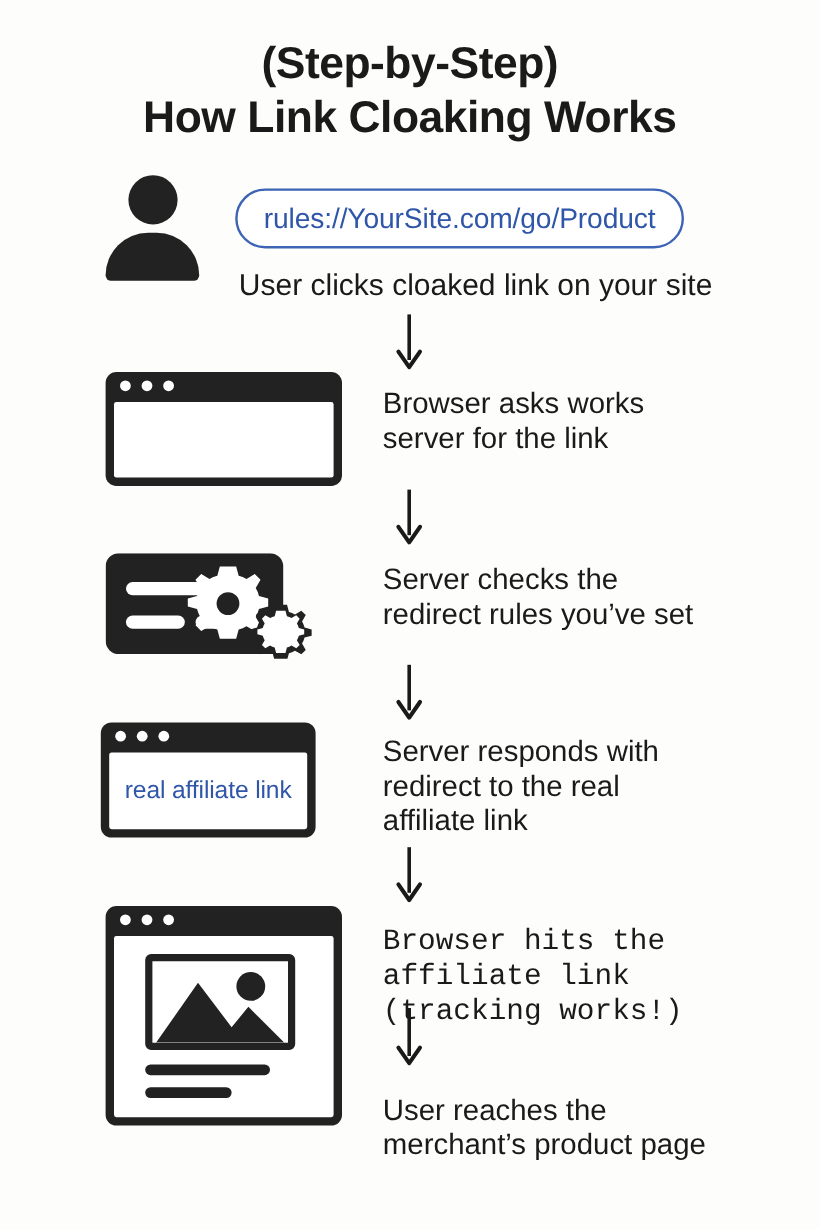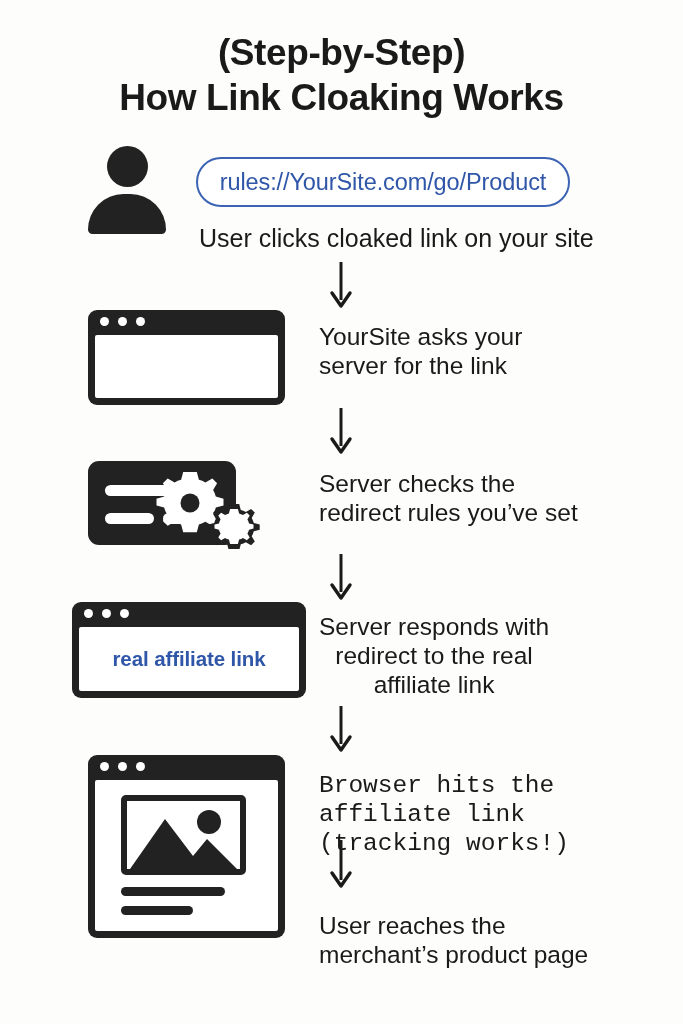--- a/index.html
+++ b/index.html
@@ -159,25 +159,24 @@
     left: 88px;
     top: 461px;
     width: 176px;
     height: 88px;
   }
   .server svg { display: block; }
 
   
   .win-4 {
     position: absolute;
-    left: 72px;
+    left: 84px;
     top: 602px;
-    width: 234px;
+    width: 179px;
     height: 96px;
-    font-weight: bold;
   }
   .affiliate-text {
     font-size: 20.5px;
     color: #2f56a8;
     letter-spacing: -0.1px;
   }
 
   
   .win-5 {
     position: absolute;
@@ -208,21 +207,21 @@
     height: 9px;
     border-radius: 5px;
     background: #222222;
   }
   .pp-line-1 { left: 26px; top: 107px; width: 104px; }
   .pp-line-2 { left: 26px; top: 126px; width: 72px; }
 
   
   .t2 { top: 322px; }
   .t3 { top: 469px; }
-  .t4 { top: 612px; text-align: center; }
+  .t4 { top: 612px; }
   .t5 { top: 771px; font-family: Liberation Mono, monospace; }
   .t6 { top: 911px; }
 </style>
 </head>
 <body>
 
 <div class="stage">
 
   <div class="title">
     <span class="title-line">(Step-by-Step)</span>
@@ -249,21 +248,21 @@
 
   <div class="win win-2">
     <div class="win-bar">
       <span class="win-dot"></span>
       <span class="win-dot"></span>
       <span class="win-dot"></span>
     </div>
     <div class="win-body"></div>
   </div>
 
-  <div class="text-col t2">YourSite asks your
+  <div class="text-col t2">Browser asks works
 server for the link</div>
 
   <div class="arrow" style="top:408px;height:48px;">
     <svg width="22" height="48" viewBox="0 0 22 48">
       <line x1="11" y1="0" x2="11" y2="38" stroke="#1a1a1a" stroke-width="3"></line>
       <polyline points="2,31 11,44 20,31" fill="none" stroke="#1a1a1a" stroke-width="3.4" stroke-linecap="round" stroke-linejoin="round"></polyline>
     </svg>
   </div>
 
   <div class="server">

